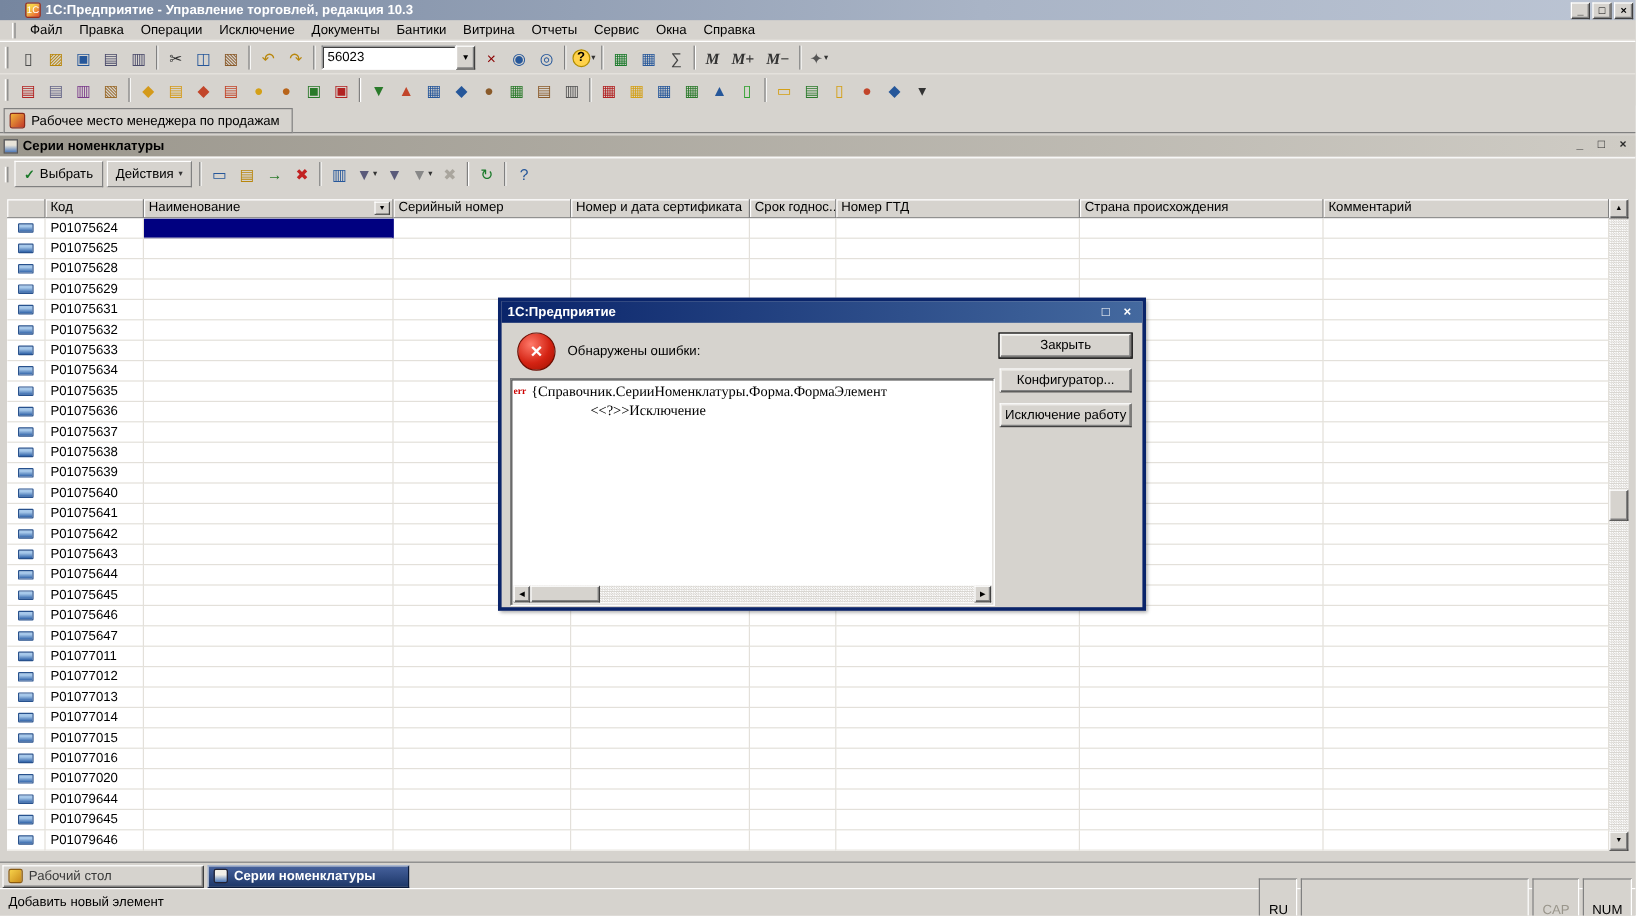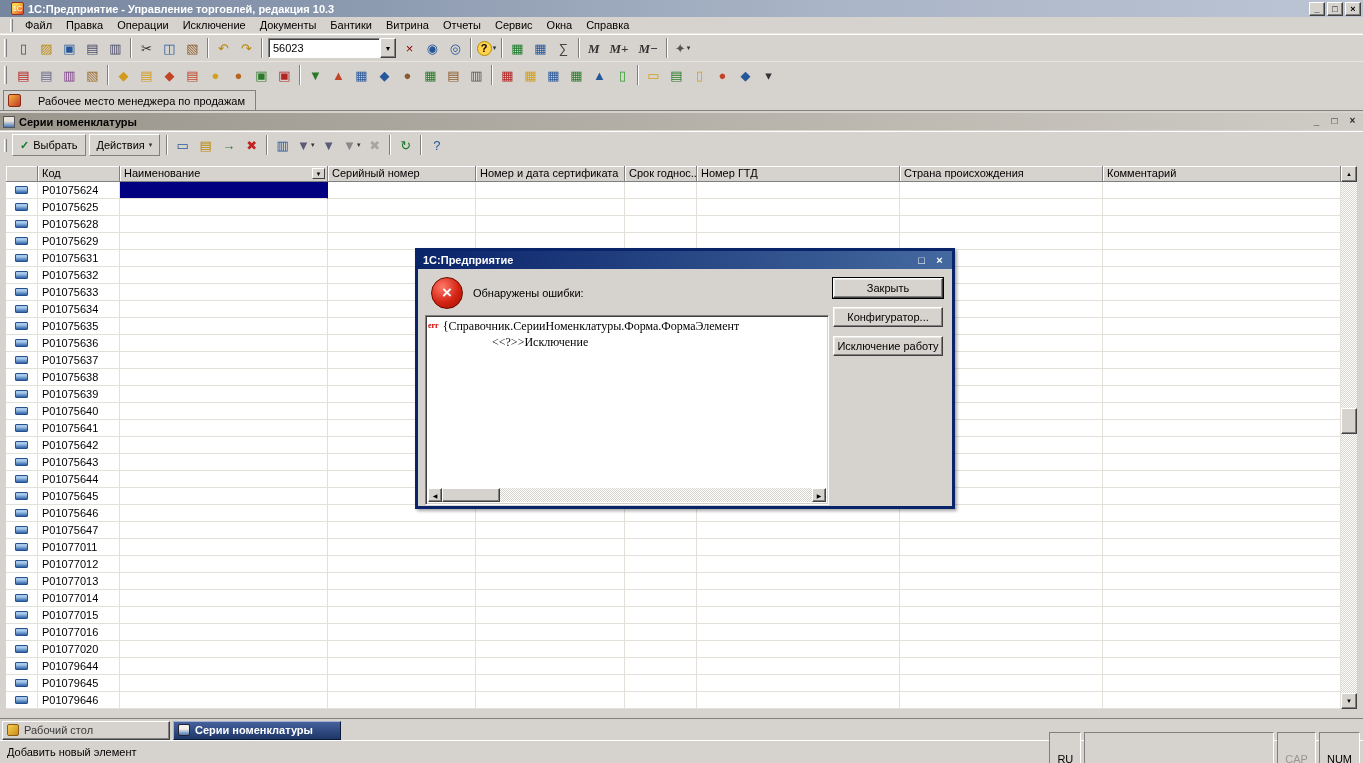--- a/index.html
+++ b/index.html
@@ -2,21 +2,21 @@
 <html><head>
 <meta charset="utf-8">
 <style>
   *{box-sizing:border-box;margin:0;padding:0}
   html,body{width:1363px;height:763px;overflow:hidden}
   body{font-family:"Liberation Sans",sans-serif;font-size:11px;background:#d6d3ce;color:#000}
   .screen{position:relative;width:1363px;height:763px;background:#d6d3ce}
 
   
   .titlebar{position:absolute;left:0;top:0;right:0;height:17px;background:linear-gradient(90deg,#76869f,#a9b4c6 60%,#bcc5d4);display:flex;align-items:center;padding:0 2px;color:#fff}
-  .app-logo{width:13px;height:13px;background:linear-gradient(135deg,#f7d24a 30%,#e2442c);border:1px solid #9c2c1a;border-radius:2px;color:#fff;font-size:8px;font-weight:normal;display:flex;align-items:center;justify-content:center;margin:0 4px 0 9px}
+  .app-logo{width:13px;height:13px;background:linear-gradient(135deg,#f7d24a 30%,#e2442c);border:1px solid #9c2c1a;border-radius:2px;color:#fff;font-size:8px;font-weight:normal;display:flex;align-items:center;justify-content:center;margin:0 4px 0 19px}
   .title-text{flex:1;font-weight:bold;font-size:11px;white-space:nowrap;overflow:hidden}
   .win-btn{width:16px;height:14px;background:#d6d3ce;border:1px solid;border-color:#fff #404040 #404040 #fff;box-shadow:inset -1px -1px 0 #808080;color:#000;font-size:9px;line-height:12px;text-align:center;margin-left:2px;font-weight:bold}
 
   
   .menubar{position:absolute;top:17px;left:0;right:0;height:17px;background:#d6d3ce;display:flex;align-items:center;padding-left:8px;border-bottom:1px solid #e8e5e0}
   .grip{width:3px;height:13px;border-left:1px solid #fff;border-right:1px solid #808080;margin:0 5px 0 2px}
   .menu-item{padding:1px 7px;white-space:nowrap}
 
   
   .toolbar{position:absolute;left:0;right:0;background:#d6d3ce;display:flex;align-items:center;padding-left:2px}
@@ -29,21 +29,21 @@
   .tb-glyph.tile{width:15px;height:15px;border-radius:8px;display:flex;align-items:center;justify-content:center;font-size:11px;font-weight:bold;border:1px solid #b08c00}
   .tb-textbtn{width:auto;padding:0 5px;font-weight:bold;font-style:italic;font-family:"Liberation Serif",serif}
   .tb-textbtn .tb-glyph{font-size:13px}
   .tb-arrow{font-size:7px;margin-left:1px;color:#333}
   .tb-sep{width:2px;height:20px;border-left:1px solid #808080;border-right:1px solid #fff;margin:0 3px;flex:none}
   .tb-combo{display:flex;align-items:center;height:20px;margin:0 2px;flex:none}
   .combo-input{width:112px;height:20px;background:#fff;border:1px solid;border-color:#808080 #fff #fff #808080;box-shadow:inset 1px 1px 0 #404040;font-family:"Liberation Sans",sans-serif;font-size:11px;padding:1px 4px;outline:none}
   .combo-btn{width:16px;height:20px;background:#d6d3ce;border:1px solid;border-color:#fff #404040 #404040 #fff;box-shadow:inset -1px -1px 0 #808080;font-size:7px;display:flex;align-items:center;justify-content:center}
 
   
-  .workplace-tab{position:absolute;top:90px;left:3px;height:21px;display:inline-flex;align-items:center;gap:17px;padding:0 10px 0 4px;background:#d6d3ce;border:1px solid #808080;z-index:2}
+  .workplace-tab{position:absolute;top:90px;left:3px;height:21px;display:inline-flex;align-items:center;gap:5px;padding:0 10px 0 4px;background:#d6d3ce;border:1px solid #808080;z-index:2}
   .workplace-icon{width:13px;height:13px;background:linear-gradient(135deg,#f2b33a,#c23a2a);border:1px solid #8a2a1a;border-radius:2px}
   .dock-line{position:absolute;top:110px;left:0;right:0;border-top:1px solid #808080}
 
   
   .child-title{position:absolute;top:113px;left:0;right:0;height:17px;background:linear-gradient(90deg,#9a968c,#cfccc5);display:flex;align-items:center;padding:0 3px;font-weight:bold}
   .child-icon{width:12px;height:12px;background:linear-gradient(180deg,#e8e4da 40%,#4a76b8);border:1px solid #55565a;margin-right:4px}
   .child-title-text{flex:1}
   .child-btn{width:15px;height:13px;color:#2a2a2a;font-size:10px;line-height:12px;text-align:center;margin-left:3px;font-weight:bold}
 
   .child-toolbar{position:absolute;top:131px;left:0;right:0;height:27px;background:#d6d3ce;display:flex;align-items:center;padding-left:2px;border-top:1px solid #fff}

